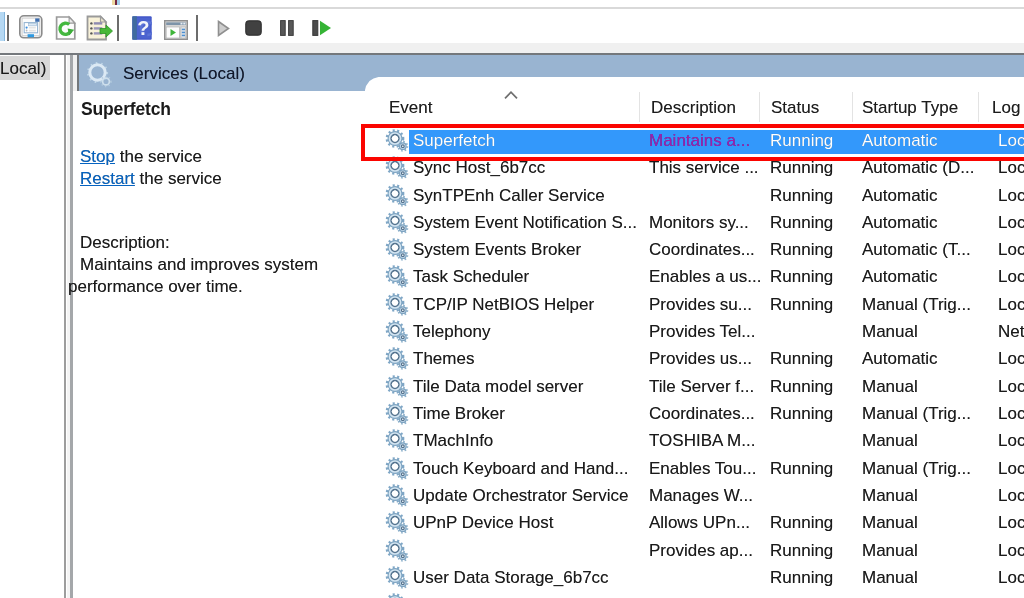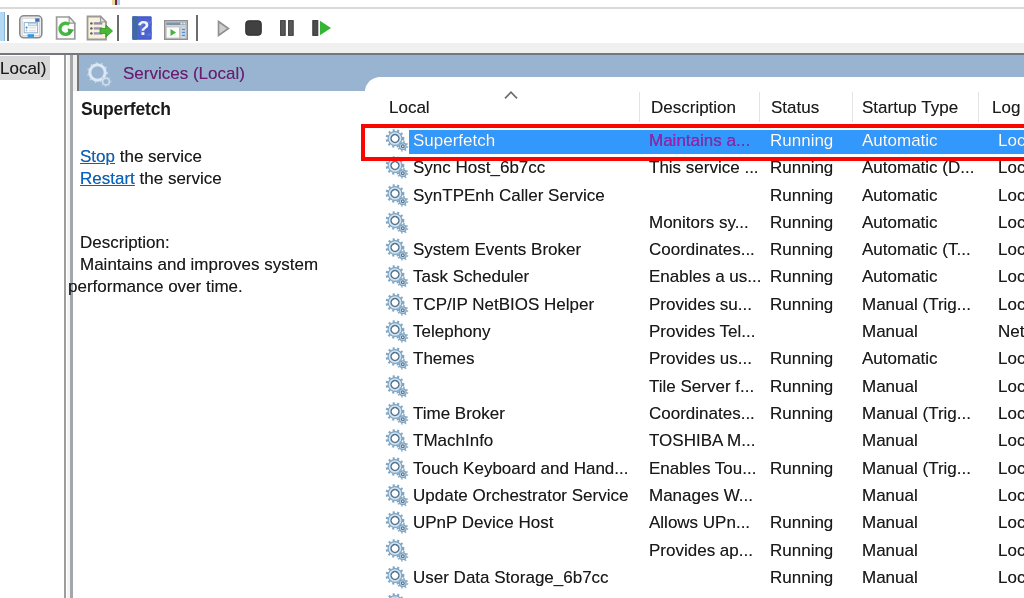--- a/index.html
+++ b/index.html
@@ -18,21 +18,21 @@
 #splitter{left:66.5px;top:55px;width:3.9px;height:543px;background:#f4f4f4}
 #treesel{left:0;top:56px;width:50px;height:24px;background:#d8d8d8}
 #treetext{left:0px;top:58px;width:60px;font-size:17px;color:#1a1a1a;line-height:22px;text-shadow:0 0 0.5px rgba(20,20,20,0.45)}
 
 #viewborder{left:70.4px;top:55px;width:3px;height:543px;background:#a4a7aa}
 #rpanelfill{left:73.4px;top:55px;width:3.5px;height:36px;background:#f0f0f0}
 #rpanelborder{left:76.9px;top:55px;width:1.7px;height:36.2px;background:#74787c}
 #rpanel{left:78.6px;top:55.1px;width:946px;height:36px;background:#99b4d1}
 #tabtop{left:364.5px;top:77px;width:660px;height:14.2px;background:#fff;clip-path:polygon(14px 0px,100% 0px,100% 100%,0px 100%,0px 15px,1.5px 9px,5px 4px,9px 1.5px)}
 #tabbody{left:73.4px;top:91px;width:951px;height:507px;background:#fff}
-#hdrtext{left:123px;top:63px;font-size:17px;color:#701a75;line-height:22px;text-shadow:0 0 0.5px rgba(20,20,20,0.45)}
+#hdrtext{left:123px;top:63px;font-size:17px;color:#0f172a;line-height:22px;text-shadow:0 0 0.5px rgba(20,20,20,0.45)}
 
 #svcname{left:81px;top:98px;font-size:17.5px;font-weight:bold;letter-spacing:-0.15px;color:#1a1a1a;line-height:22px}
 .desc{font-size:17px;color:#1a1a1a;line-height:22px;text-shadow:0 0 0.5px rgba(20,20,20,0.5)}
 a.lnk{color:#0563c1;text-decoration:underline}
 
 .hcol{top:97px;font-size:17px;color:#1c1c1c;line-height:22px;text-shadow:0 0 0.5px rgba(20,20,20,0.45)}
 .vsep{top:92px;width:1px;height:30px;background:#e3e3e3}
 .row{left:378px;width:646px;height:27.33px;font-size:17px;color:#1a1a1a;text-shadow:0 0 0.5px rgba(20,20,20,0.5)}
 .row span{position:absolute;top:0;line-height:27.33px;white-space:nowrap}
 .cn{left:35px}.cd{left:271px}.cs{left:392px}.ct{left:484px}.cl{left:620px}
@@ -149,21 +149,21 @@
 <circle cx="20" cy="22.5" r="3.4" fill="none" stroke="#d3e3ef" stroke-width="1.7"></circle>
 </svg>
 
 <div class="abs" id="svcname">Superfetch</div>
 <div class="abs desc" style="left:80px;top:146px"><a class="lnk">Stop</a> the service</div>
 <div class="abs desc" style="left:80px;top:168px"><a class="lnk">Restart</a> the service</div>
 <div class="abs desc" style="left:80px;top:232px">Description:</div>
 <div class="abs desc" style="left:80px;top:254px">Maintains and improves system</div>
 <div class="abs desc" style="left:68px;top:276px">performance over time.</div>
 
-<div class="abs hcol" style="left:389px">Local</div>
+<div class="abs hcol" style="left:389px">Event</div>
 <div class="abs hcol" style="left:651px">Description</div>
 <div class="abs hcol" style="left:771px">Status</div>
 <div class="abs hcol" style="left:862px">Startup Type</div>
 <div class="abs hcol" style="left:992px">Log</div>
 <div class="abs vsep" style="left:639px"></div>
 <div class="abs vsep" style="left:759px"></div>
 <div class="abs vsep" style="left:852px"></div>
 <div class="abs vsep" style="left:978px"></div>
 <svg class="abs" style="left:504px;top:91px" width="14" height="9" viewBox="0 0 14 9">
     <polyline points="1,7.4 7,1.2 13,7.4" fill="none" stroke="#6f6f6f" stroke-width="1.7"></polyline>
@@ -208,20 +208,21 @@
       </svg>
       <span class="cn">SynTPEnh Caller Service</span>
       <span class="cs">Running</span>
       <span class="ct">Automatic</span>
       <span class="cl">Loc</span>
     </div>
 <div class="abs row" style="top:208.8px">
       <svg class="gear" width="24" height="24">
         <use href="#gear"></use>
       </svg>
+      <span class="cn">System Event Notification S...</span>
       <span class="cd">Monitors sy...</span>
       <span class="cs">Running</span>
       <span class="ct">Automatic</span>
       <span class="cl">Loc</span>
     </div>
 <div class="abs row" style="top:236.1px">
       <svg class="gear" width="24" height="24">
         <use href="#gear"></use>
       </svg>
       <span class="cn">System Events Broker</span>
@@ -266,20 +267,21 @@
       <span class="cn">Themes</span>
       <span class="cd">Provides us...</span>
       <span class="cs">Running</span>
       <span class="ct">Automatic</span>
       <span class="cl">Loc</span>
     </div>
 <div class="abs row" style="top:372.8px">
       <svg class="gear" width="24" height="24">
         <use href="#gear"></use>
       </svg>
+      <span class="cn">Tile Data model server</span>
       <span class="cd">Tile Server f...</span>
       <span class="cs">Running</span>
       <span class="ct">Manual</span>
       <span class="cl">Loc</span>
     </div>
 <div class="abs row" style="top:400.1px">
       <svg class="gear" width="24" height="24">
         <use href="#gear"></use>
       </svg>
       <span class="cn">Time Broker</span>

